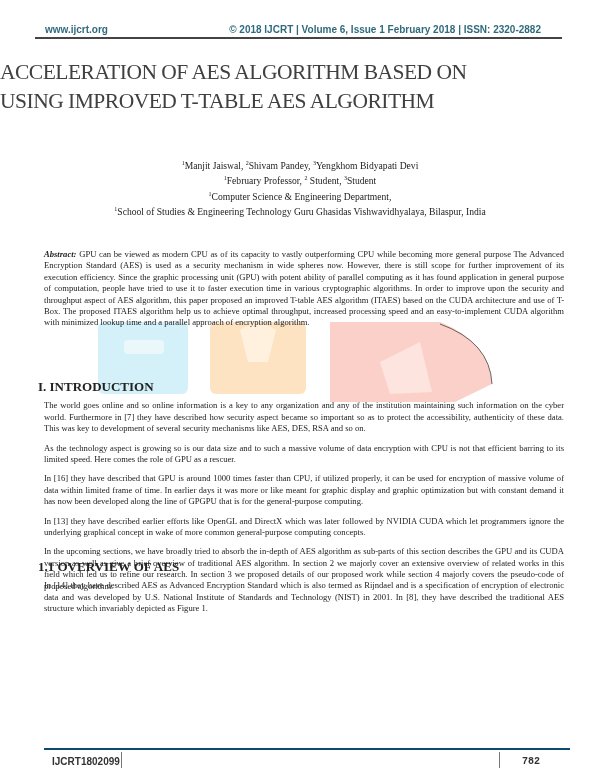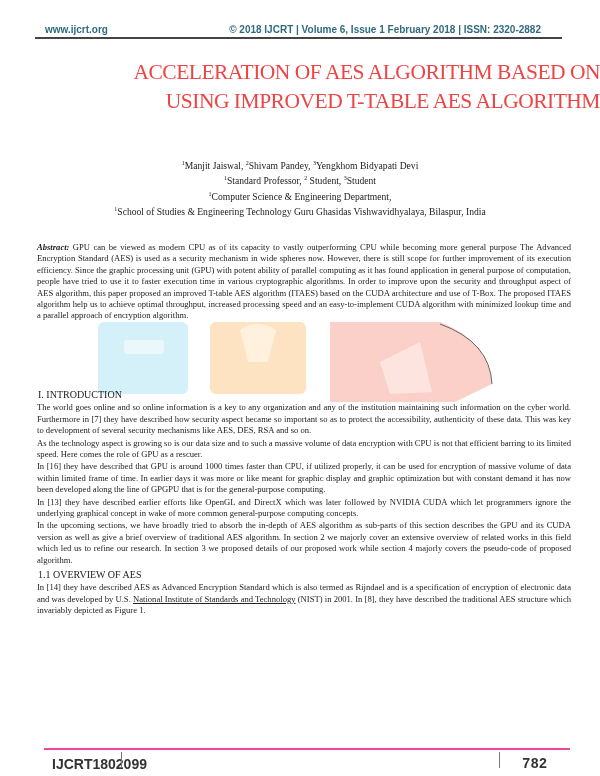--- a/index.html
+++ b/index.html
@@ -1,32 +1,32 @@
 <!DOCTYPE html>
 <html><head>
 <meta charset="utf-8">
 <style>
   html, body { margin:0; padding:0; background:#ffffff; }
   body { width:600px; height:776px; position:relative; overflow:hidden; font-family:"Liberation Serif", serif; color:#222; }
   .hdr { position:absolute; left:35px; right:38px; top:24px; height:13px; border-bottom:2px solid #444; font-family:"Liberation Sans", sans-serif; font-weight:bold; font-size:10px; color:#2f6a7d; }
   .hdr .l { position:absolute; left:10px; top:0; }
   .hdr .r { position:absolute; right:21px; top:0; }
-  .title { position:absolute; left:0; right:0; top:58px; text-align:right; font-size:21.5px; line-height:29px; color:#ef4444; letter-spacing:-0.5px; }
+  .title { position:absolute; left:0; right:0; top:58px; text-align:left; font-size:21.5px; line-height:29px; color:#404040; letter-spacing:-0.5px; }
   .authors { position:absolute; left:0; right:0; top:157px; text-align:center; font-size:9.6px; line-height:13.2px; color:#222; }
   .authors sup { font-size:6px; }
   .watermark { position:absolute; left:60px; top:322px; width:460px; height:80px; pointer-events:none; }
   .body { position:absolute; left:36px; right:28px; font-size:8.6px; line-height:11.4px; text-align:justify; color:#222; }
-  .body p { margin:1px; }
+  .body p { margin:8px; }
   .abstract { top:241px; }
   .abstract b i { font-weight:bold; }
   .sec1 { top:377px; }
-  .sec1 h2, .sec11 h2 { font-size:10px; font-weight:normal; margin:12px 0 2px 2px; }
+  .sec1 h2, .sec11 h2 { font-size:13px; font-weight:bold; margin:4px 0 2px 2px; }
   .sec11 { top:557px; }
-  .u { text-decoration:underline; }
-  .ftr { position:absolute; left:44px; right:30px; top:748px; border-top:2px solid #ec4899; height:20px; font-family:"Liberation Sans", sans-serif; font-weight:bold; font-size:14px; color:#333; }
+  .u { }
+  .ftr { position:absolute; left:44px; right:30px; top:748px; border-top:2px solid #0c4a6e; height:20px; font-family:"Liberation Sans", sans-serif; font-weight:bold; font-size:10px; color:#333; }
   .ftr .c1 { position:absolute; left:8px; top:6px; }
   .ftr .sep1 { position:absolute; left:77px; top:2px; width:1px; height:16px; background:#777; }
   .ftr .c2 { position:absolute; left:105px; top:6px; }
   .ftr .c2 a { color:#1a1acc; text-decoration:underline; }
   .ftr .sep2 { position:absolute; left:455px; top:2px; width:1px; height:16px; background:#777; }
   .ftr .c3 { position:absolute; left:478px; top:6px;font-family:Liberation Mono, monospace; }
 </style>
 </head>
 <body>
 
@@ -38,21 +38,21 @@
 <div class="title">
   <div>ACCELERATION OF AES ALGORITHM BASED ON</div>
   <div>USING IMPROVED T-TABLE AES ALGORITHM</div>
 </div>
 
 <div class="authors">
   <div>
     <sup>1</sup><span>Manjit Jaiswal, </span><sup>2</sup><span>Shivam Pandey, </span><sup>3</sup><span>Yengkhom Bidyapati Devi</span>
   </div>
   <div>
-    <sup>1</sup><span>Standard Professor, </span><sup>2</sup><span> Student, </span><sup>3</sup><span>Student</span>
+    <sup>1</sup><span>February Professor, </span><sup>2</sup><span> Student, </span><sup>3</sup><span>Student</span>
   </div>
   <div>
     <sup>1</sup><span>Computer Science &amp; Engineering Department,</span>
   </div>
   <div>
     <sup>1</sup><span>School of Studies &amp; Engineering Technology Guru Ghasidas Vishwavidhyalaya, Bilaspur, India</span>
   </div>
 </div>
 
 <svg class="watermark" viewBox="0 0 460 80" preserveAspectRatio="none">

